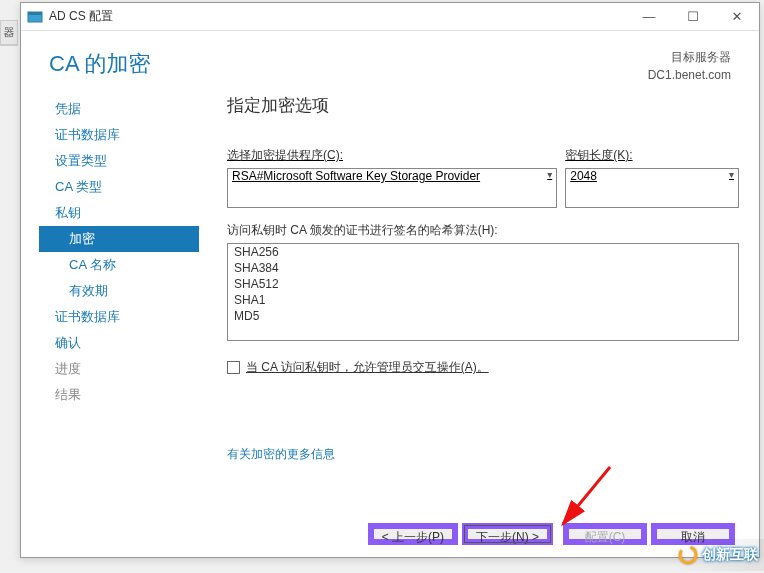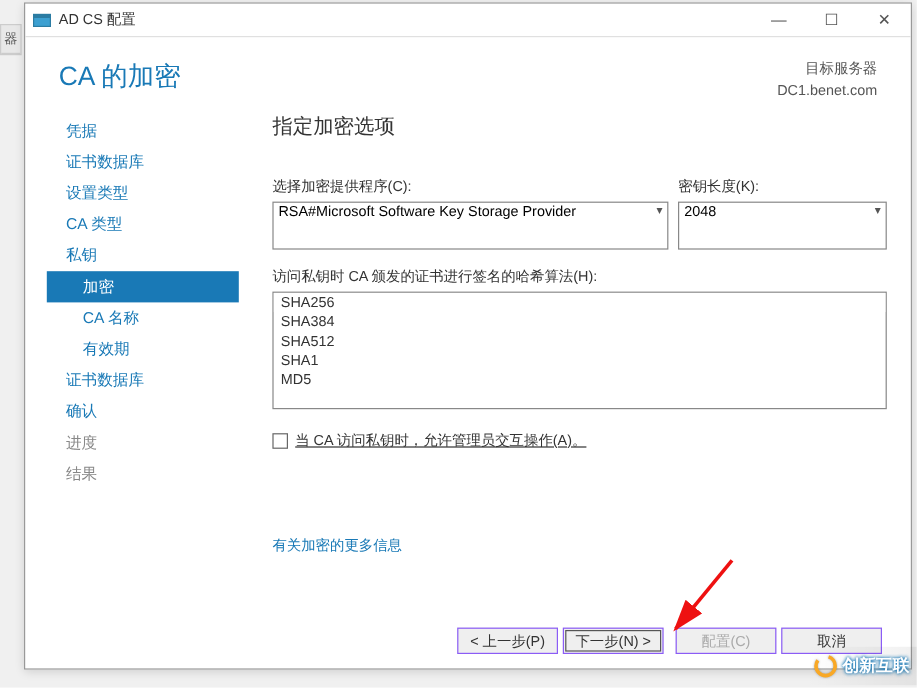--- a/index.html
+++ b/index.html
@@ -25,38 +25,38 @@
     
     .nav { width: 160px; padding-top: 6px; }
     .nav-item { font-size: 13px; color: #1979b6; padding: 4px 8px 4px 16px; cursor: pointer; }
     .nav-item.sub { padding-left: 30px; }
     .nav-item.active { background: #1979b6; color: #fff; font-family: Liberation Mono, monospace; }
     .nav-item.muted { color: #888; }
     
     .main { flex: 1; padding: 4px 20px 10px 28px; }
     .main-title { font-size: 17px; color: #333; margin-bottom: 30px; }
     
-    .row { display: flex; gap: 8px; margin-bottom: 14px; }
+    .row { display: flex; gap: 8px; margin-bottom: 14px; text-decoration: underline; }
     .field { display: flex; flex-direction: column; }
     .field-label { font-size: 12px; color: #333; margin-bottom: 4px; }
     .select { border: 1px solid #888; height: 40px; font-size: 12px; padding: 0 4px; background: #fff; display:flex; align-items:flex-start; justify-content:space-between; }
     .select .chev { font-size: 10px; color: #555; }
     
     .listbox { border: 1px solid #888; height: 98px; overflow-y: scroll; background: #fff; }
     .listbox-item { font-size: 12px; color: #333; padding: 1px 6px; cursor: pointer; }
     .listbox-item.sel { background: #fff; }
     
     .checkbox-row { display: flex; align-items: center; margin-top: 18px; }
     .checkbox { width: 13px; height: 13px; border: 1px solid #666; margin-right: 6px; background: #fff; }
     .checkbox-label { font-size: 12px; color: #333; text-decoration: underline; }
     
     .link { color: #1979b6; font-size: 12px; cursor: pointer; margin-top: 70px; display: inline-block; }
     
     .footer { position: absolute; bottom: 12px; right: 24px; display: flex; gap: 4px; }
-    .btn { min-width: 84px; height: 22px; font-size: 12px; border: 1px solid #8b5cf6; background: #efefef; color: #333; cursor: pointer; padding: 0 8px; }
+    .btn { min-width: 84px; height: 22px; font-size: 12px; border: 6px solid #8b5cf6; background: #efefef; color: #333; cursor: pointer; padding: 0 8px; }
     .btn.disabled { color: #aaa; cursor: default; }
     .btn.focus { outline: 1px solid #555; outline-offset: -3px; }
     
     .arrow { position: absolute; left: 555px; top: 462px; pointer-events: none; }
     
     .watermark { position: absolute; right: 0; bottom: 2px; font-size: 14px; color: #fff; font-weight: bold; display:flex; align-items:center; gap:4px; background:linear-gradient(90deg,transparent, rgba(0,0,0,.06)); padding:6px 6px;}
     .watermark svg { filter: drop-shadow(0 0 1px rgba(0,0,0,.3)); }
   </style>
 </head>
 <body>

